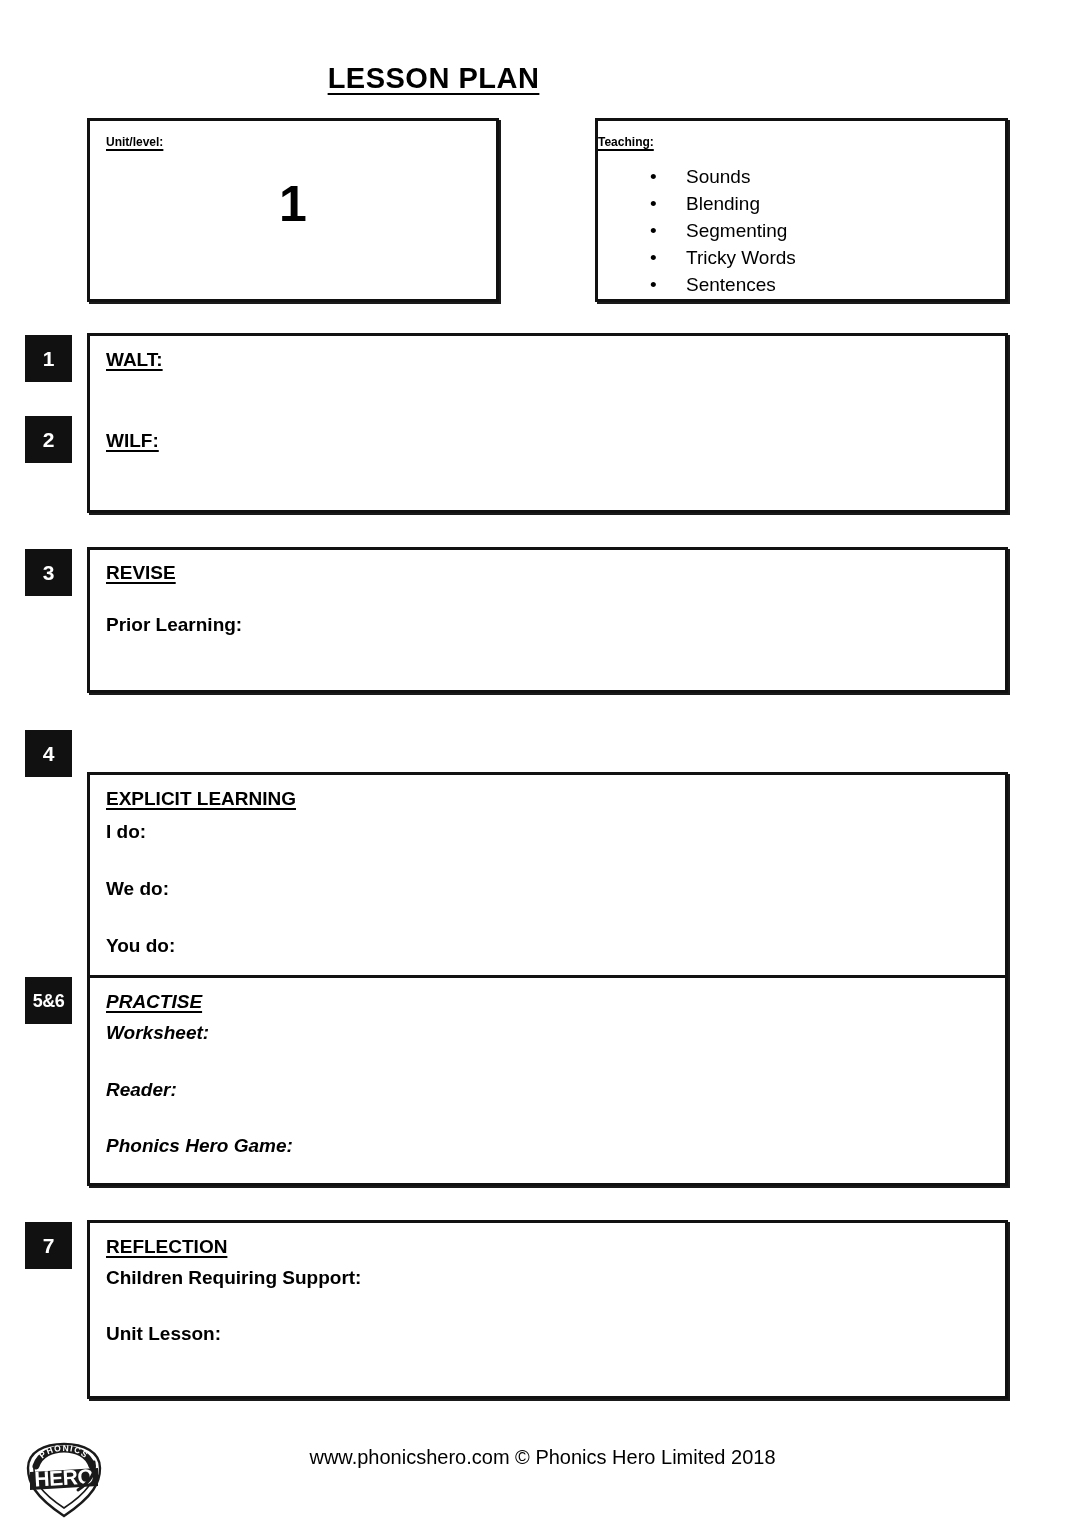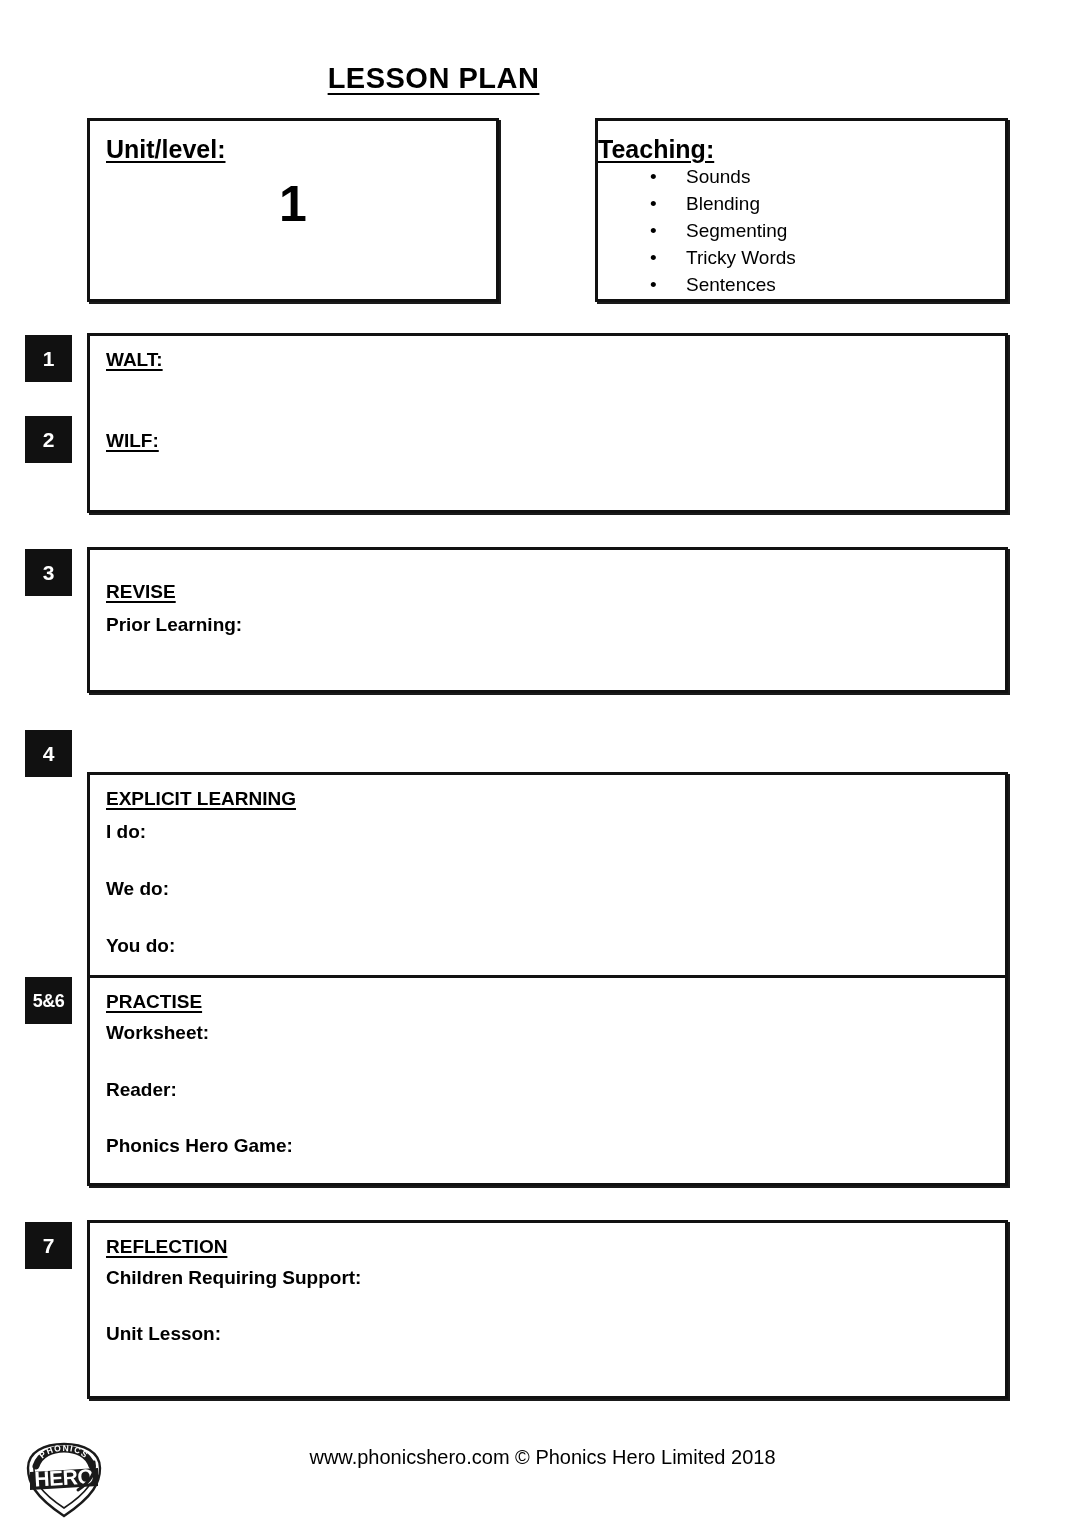--- a/index.html
+++ b/index.html
@@ -56,21 +56,21 @@
   }
   #teaching-box {
     left: 595px;
     top: 118px;
     width: 413px;
     height: 184px;
   }
 
   .field-label {
     position: absolute;
-    font-size: 25px;
+    font-size: 12px;
     font-weight: bold;
     text-decoration: underline;
     text-underline-offset: 3px;
     text-decoration-thickness: 1.6px;
     white-space: nowrap;
   }
   #unit-label { left: 16px; top: 14px; }
   #teaching-label { left: 0; top: 14px; }
 
   #unit-value {
@@ -150,33 +150,33 @@
   
   #box-walt { top: 333px; height: 180px; }
   #badge-1 { left: 25px; top: 335px; }
   #badge-2 { left: 25px; top: 416px; }
   #walt-label { top: 13px; }
   #wilf-label { top: 94px; }
 
   
   #box-revise { top: 547px; height: 146px; }
   #badge-3 { left: 25px; top: 549px; }
-  #revise-title { top: 31px; }
+  #revise-title { top: 12px; }
   #revise-line-1 { top: 44px; margin-top: 20px; }
 
   
   #box-explicit { top: 772px; height: 214px; padding-left: 40px; }
   #badge-4 { left: 25px; top: 730px; }
   #explicit-title { top: 13px; }
   #explicit-line-1 { top: 46px; }
   #explicit-line-2 { top: 103px; }
   #explicit-line-3 { top: 160px; }
 
   
-  #box-practise { top: 975px; height: 211px; }
+  #box-practise { top: 975px; height: 211px; font-style: italic; }
   #badge-56 { left: 25px; top: 977px; }
   #practise-title { top: 13px; }
   #practise-line-1 { top: 44px; }
   #practise-line-2 { top: 101px; }
   #practise-line-3 { top: 157px; }
 
   
   #box-reflection { top: 1220px; height: 179px; }
   #badge-7 { left: 25px; top: 1222px; }
   #reflection-title { top: 13px; }

